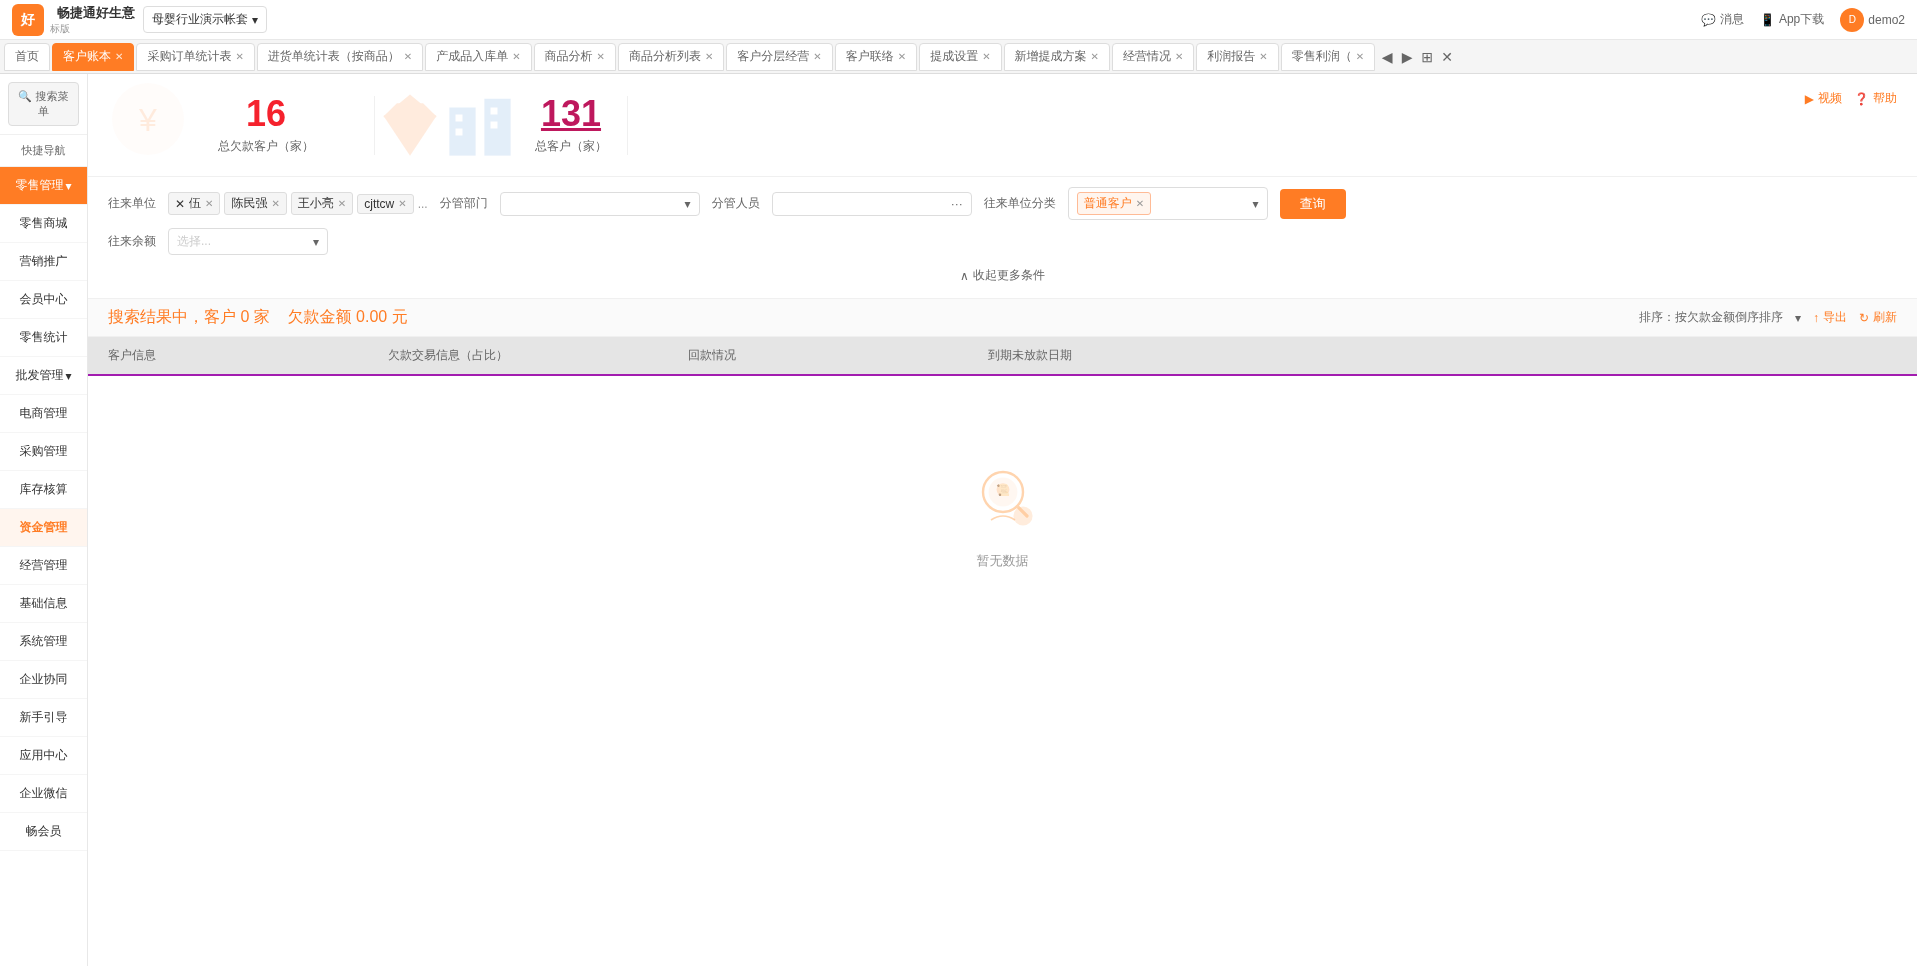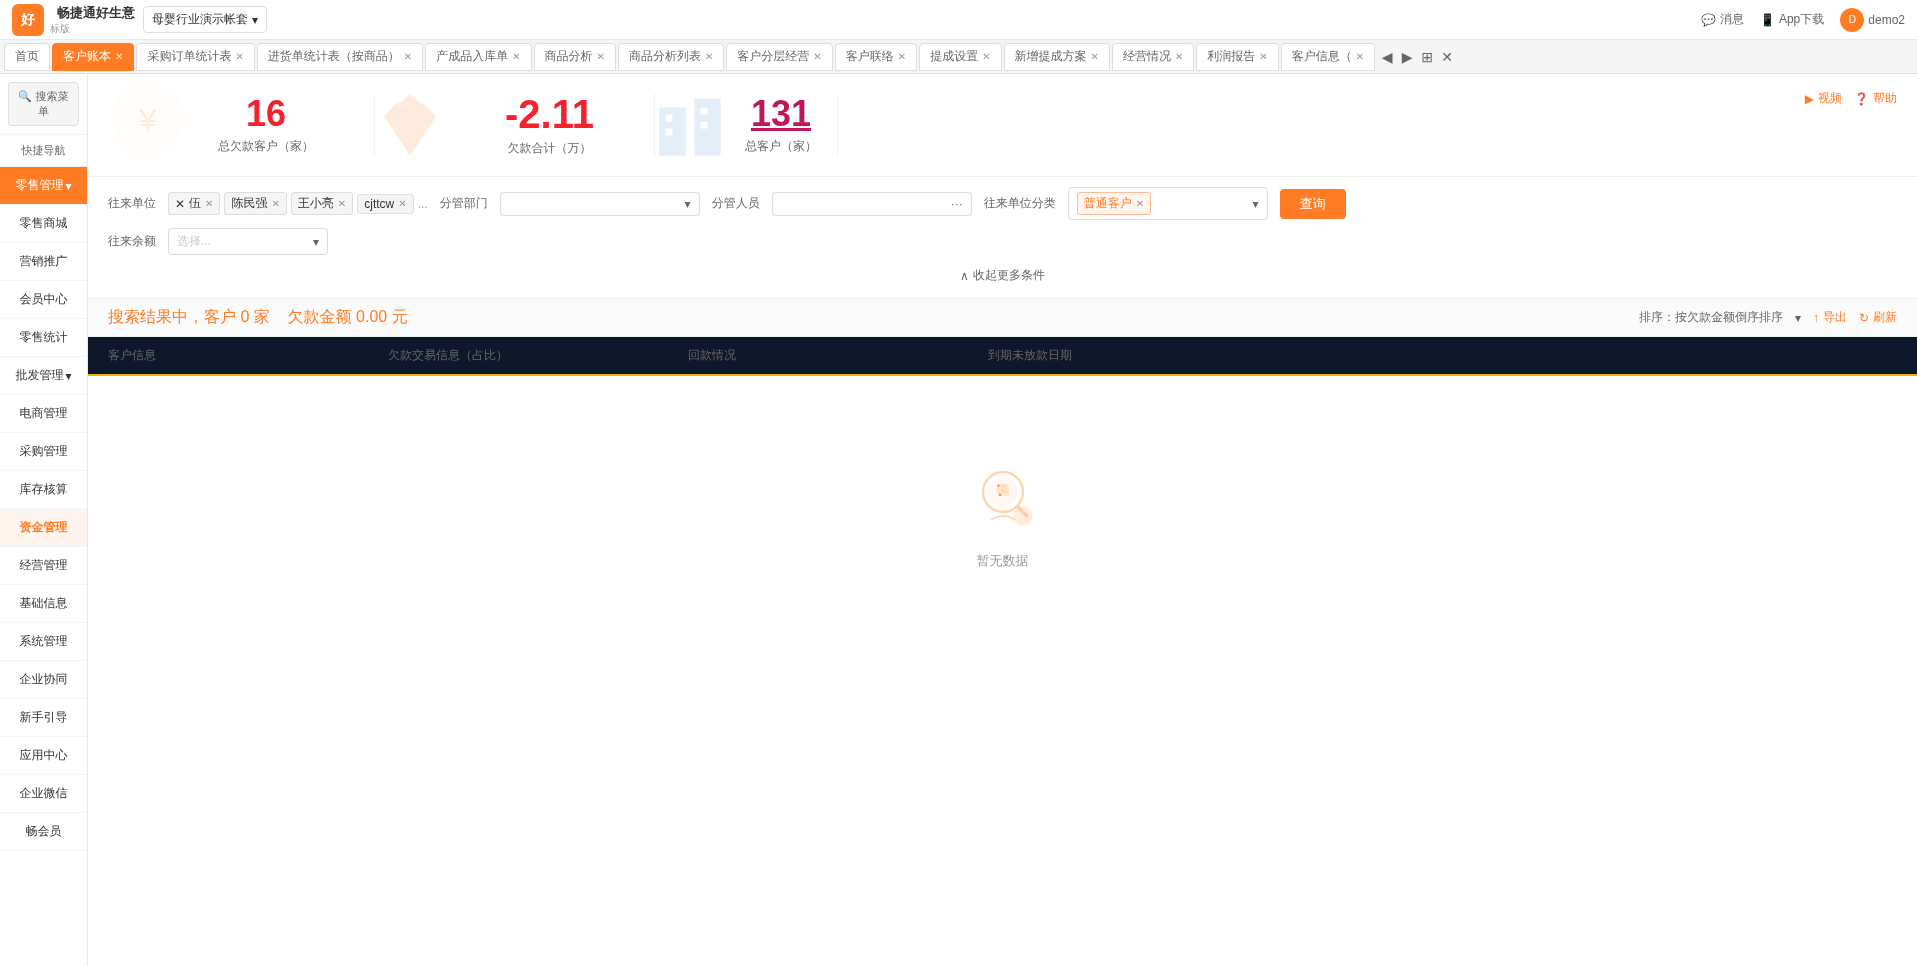--- a/index.html
+++ b/index.html
@@ -70,21 +70,21 @@
     
     .results-bar { background: #fafafa; padding: 8px 20px; border-bottom: 1px solid #f0f0f0; display: flex; align-items: center; justify-content: space-between; flex-shrink: 0; }
     .results-info { font-size: 16px; color: #333; }
     .results-info span { color: #ff7c24; }
     .results-actions { display: flex; align-items: center; gap: 12px; font-size: 12px; color: #666; }
     .sort-btn { display: flex; align-items: center; gap: 12px; cursor: pointer; color: #666; }
     .action-btn { display: flex; align-items: center; gap: 4px; cursor: pointer; color: #ff7c24; }
 
     
     .table-container { flex: 1; overflow-y: auto; background: white; }
-    .table-header { display: grid; grid-template-columns: 280px 300px 300px 1fr; background: #0f172a; border-bottom: 2px solid #eab308; padding: 10px 20px; }
+    .table-header { display: grid; grid-template-columns: 280px 300px 300px 1fr; background: #e5e5e5; border-bottom: 2px solid #a21caf; padding: 10px 20px; }
     .table-col-header { font-size: 12px; color: #666; font-weight: normal; }
 
     
     .empty-state { display: flex; flex-direction: column; align-items: center; justify-content: center; padding: 80px 20px; color: #999; font-size: 13px; gap: 16px; }
     .empty-icon { width: 80px; height: 80px; opacity: 0.6; }
   </style>
 </head>
 <body>
 
 <div class="top-bar">
@@ -163,21 +163,21 @@
   </div>
   <div class="tab">
     <span>经营情况</span>
     <span class="tab-close">✕</span>
   </div>
   <div class="tab">
     <span>利润报告</span>
     <span class="tab-close">✕</span>
   </div>
   <div class="tab">
-    <span>客户信息（</span>
+    <span>零售利润（</span>
     <span class="tab-close">✕</span>
   </div>
   <div class="tab-nav-btn">◀</div>
   <div class="tab-nav-btn">▶</div>
   <div class="tab-nav-btn">⊞</div>
   <div class="tab-nav-btn">✕</div>
 </div>
 
 <div class="main-layout">
 
@@ -264,24 +264,20 @@
         <div class="stat-value-red">16</div>
         <div class="stat-label">总欠款客户（家）</div>
       </div>
 
       <svg viewBox="0 0 80 80" style="width:70px;height:70px;opacity:0.15;flex-shrink:0;">
         <path d="M40 5 L70 30 L40 75 L10 30 Z" fill="#ff7c24"></path>
         <path d="M10 30 L70 30" stroke="#ff7c24" stroke-width="2"></path>
         <path d="M25 15 L55 15 L70 30 L55 45 L25 45 L10 30 Z" fill="#ff7c24"></path>
       </svg>
 
-      <div class="stat-item" style="padding:0 60px;">
-        <div class="stat-value-red" style="font-size:40px;">-2.11</div>
-        <div class="stat-label">欠款合计（万）</div>
-      </div>
 
       <svg viewBox="0 0 80 80" style="width:70px;height:70px;opacity:0.15;flex-shrink:0;">
         <rect x="5" y="20" width="30" height="55" fill="#4a90d9"></rect>
         <rect x="45" y="10" width="30" height="65" fill="#4a90d9"></rect>
         <rect x="12" y="28" width="8" height="8" fill="white"></rect>
         <rect x="12" y="44" width="8" height="8" fill="white"></rect>
         <rect x="52" y="20" width="8" height="8" fill="white"></rect>
         <rect x="52" y="36" width="8" height="8" fill="white"></rect>
       </svg>
 

